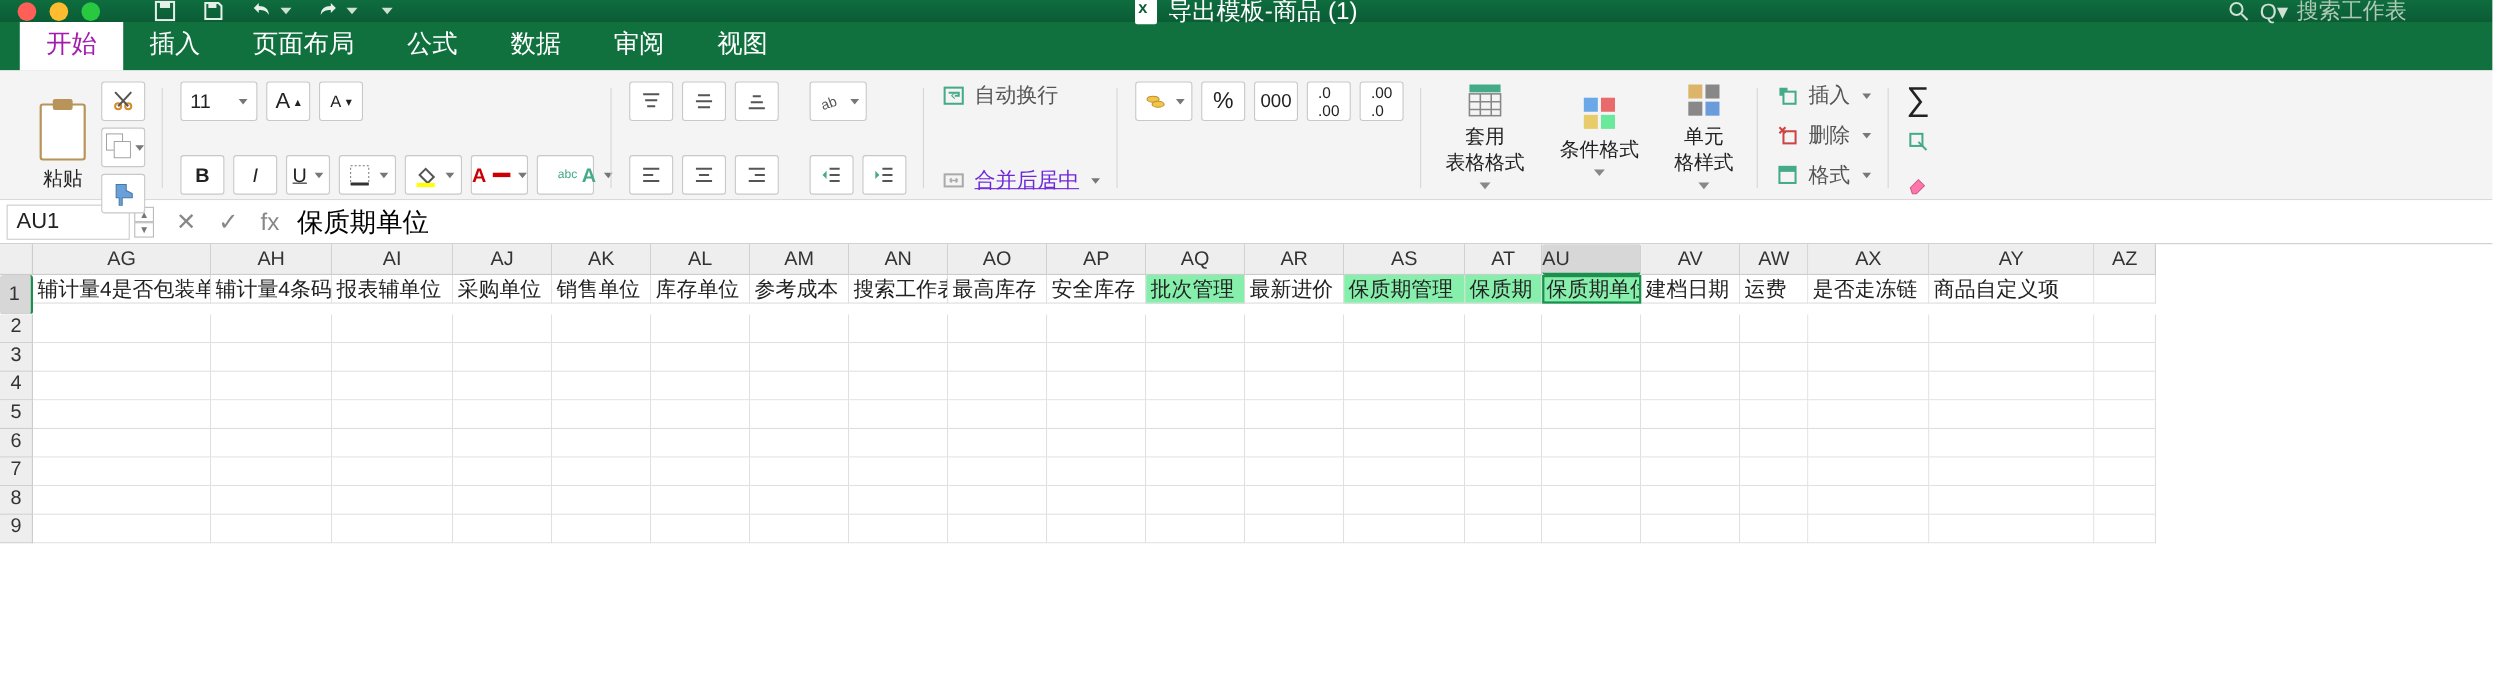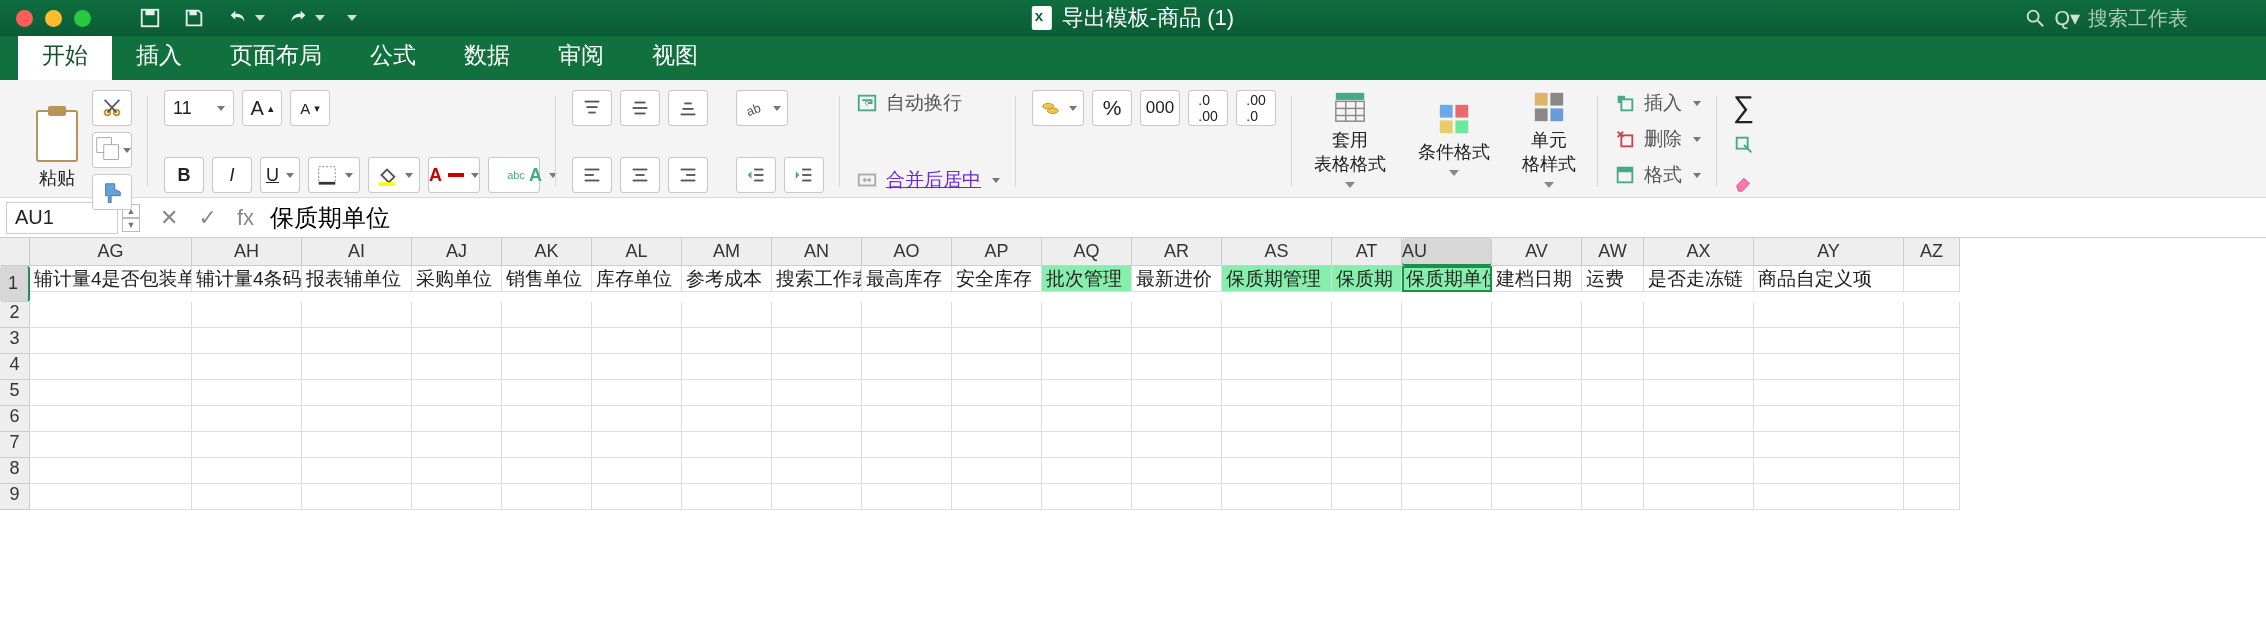--- a/index.html
+++ b/index.html
@@ -1,40 +1,40 @@
 <!DOCTYPE html>
 <html><head>
 <meta charset="utf-8">
 <style>
   * { box-sizing: border-box; margin: 0; padding: 0; font-family: -apple-system, "Helvetica Neue", Arial, sans-serif; }
   body { background: #fff; font-size: 19px; color: #222; overflow: hidden; }
 
   
   .titlebar {
-    height: 36px; background: linear-gradient(#0e6d3f,#0b5c35);
+    height: 20px; background: linear-gradient(#0e6d3f,#0b5c35);
     display: flex; align-items: center; position: relative; color:#fff;
   }
   .traffic { display:flex; gap:12px; align-items:center; padding-left:16px; }
   .dot { width:17px; height:17px; border-radius:50%; }
   .dot.red{background:#ff5f57;} .dot.yellow{background:#febc2e;} .dot.green{background:#28c840;}
   .qat { display:flex; gap:22px; align-items:center; margin-left:48px; }
   .qat .qbtn { display:flex; align-items:center; gap:6px; }
   .qat svg { fill:#e6efe9; }
   .caret-down { width:0;height:0;border-left:5px solid transparent;border-right:5px solid transparent;border-top:6px solid #cfe0d4; }
   .title-center { position:absolute; left:50%; transform:translateX(-50%); display:flex; align-items:center; gap:10px; font-size:22px; }
   .xls-icon { width:20px;height:24px;background:#fff;border-radius:2px;position:relative; }
   .xls-icon::after{content:"x";position:absolute;left:3px;top:1px;font-size:15px;color:#0b5c35;font-weight:bold;}
   .search-right { margin-left:auto; margin-right:18px; display:flex; align-items:center; gap:8px; color:#cfe0d4; font-size:20px; }
   .search-right input { background:transparent;border:none;color:#cfe0d4;font-size:20px;outline:none;width:160px; }
   .search-right input::placeholder{color:#aecab7;}
 
   
   .tabrow { height:44px; background:#10713f; display:flex; align-items:flex-end; padding-left:18px; }
   .tab { padding:8px 24px 9px; color:#fff; font-size:23px; cursor:pointer; }
-  .tab.active { background:#fff; color:#14532d; font-weight:500; border-radius:3px 3px 0 0;text-align:right; }
+  .tab.active { background:#fff; color:#a21caf; font-weight:500; border-radius:3px 3px 0 0;text-align:right; }
 
   
   .ribbon { background:#f4f4f4; border-bottom:1px solid #d8d8d8; padding:10px 14px 4px; display:flex; gap:0; align-items:stretch; height:118px; }
   .group { display:flex; flex-direction:column; justify-content:space-between; padding:0 16px; position:relative; }
   .group::after { content:""; position:absolute; right:0; top:6px; bottom:6px; width:1px; background:#d6d6d6; }
   .group:last-child::after{display:none;}
   .row { display:flex; gap:8px; align-items:center; }
   .btn, .sel, .square { border:1px solid #c8c8c8; background:#fff; height:36px; display:flex; align-items:center; justify-content:center; border-radius:3px; padding:0 8px; cursor:pointer; font-size:18px; gap:4px; }
   .sel { justify-content:space-between; }
   .square { width:40px; padding:0; }

